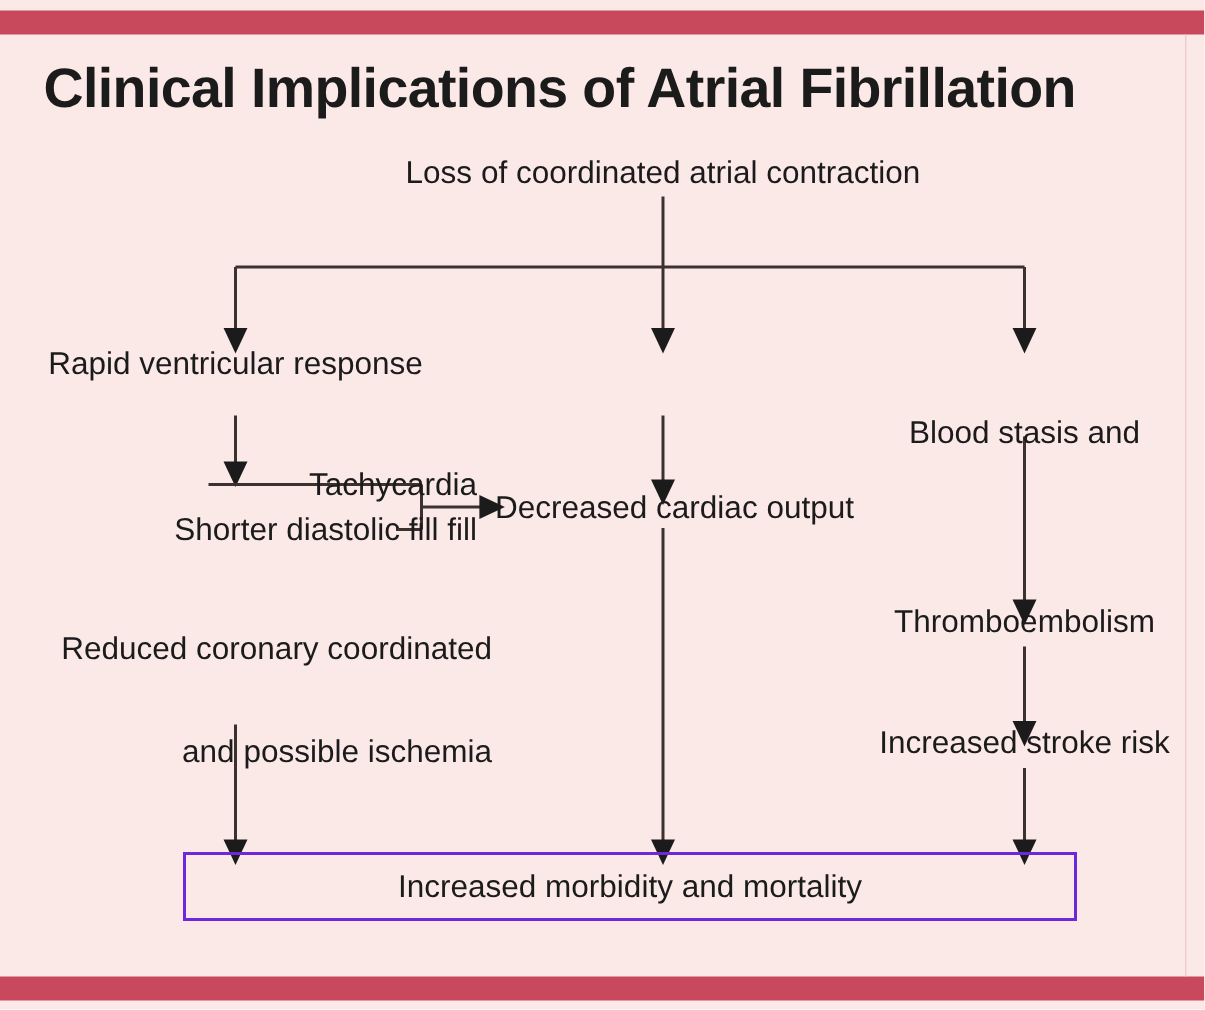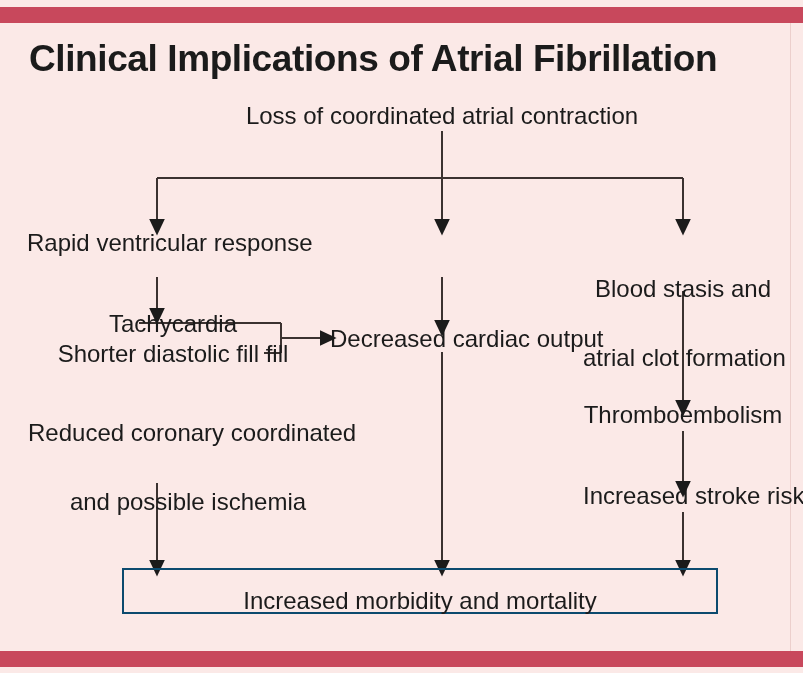--- a/index.html
+++ b/index.html
@@ -45,36 +45,36 @@
   #svg-layer {
     position: absolute;
     left: 0;
     top: 0;
     width: 803px;
     height: 673px;
   }
   .node {
     position: absolute;
     color: #1b1b1b;
-    font-size: 24px;
+    font-size: 21px;
     line-height: 23px;
     white-space: pre;
   }
   .node.center { text-align: center; }
-  .node.left { text-align: center; }
+  .node.left { text-align: right; }
   .outcome-box {
     position: absolute;
     left: 122px;
     top: 568px;
     width: 596px;
     height: 46px;
-    border: 2px solid #0c4a6e;
+    border: 2px solid #6d28d9;
     box-sizing: border-box;
     display: flex;
-    align-items: flex-end;
+    align-items: center;
     justify-content: center;
   }
   .outcome-box .node {
     position: static;
   }
 </style>
 </head>
 <body>
 
 <div id="page">
@@ -120,21 +120,20 @@
     </g>
   </svg>
 
   <div class="node center" style="left:242px; top:104px; width:400px;">Loss of coordinated atrial contraction</div>
 
   <div class="node center" style="left:27px; top:231px; width:260px;">Rapid ventricular response</div>
 
 
   <div class="node center" style="left:583px; top:231px; width:200px;">
     <div>Blood stasis and</div>
-    <div>atrial clot formation</div>
   </div>
 
   <div class="node left" style="left:28px; top:312px; width:290px;">Tachycardia</div>
 
   <div class="node left" style="left:28px; top:342px; width:290px;">Shorter diastolic fill fill</div>
 
   <div class="node left" style="left:28px; top:375px; width:300px;">
     <div>Reduced coronary coordinated</div>
     <div>   and possible ischemia</div>
   </div>

